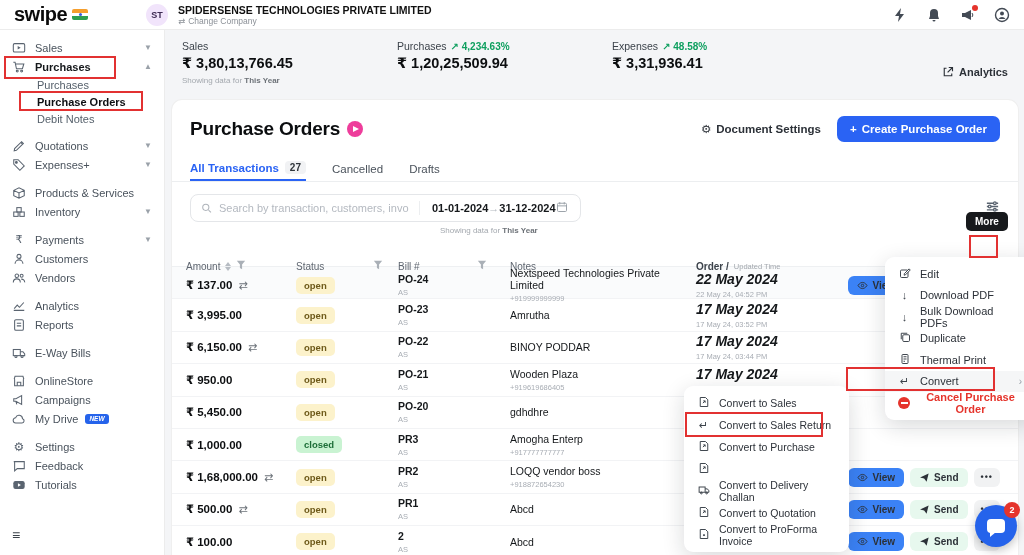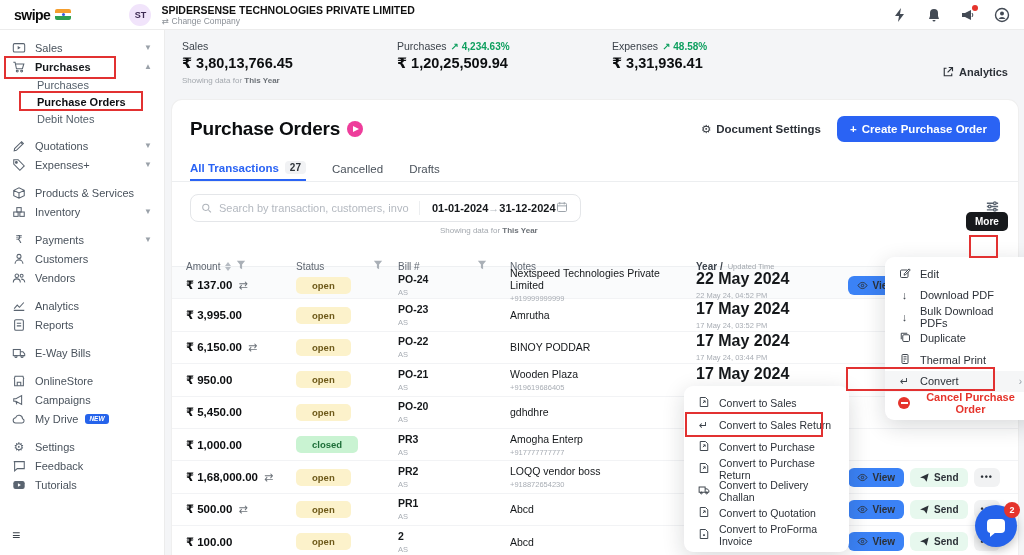--- a/index.html
+++ b/index.html
@@ -1,20 +1,20 @@
 <!DOCTYPE html>
 <html><head>
 <meta charset="utf-8">
 <style>
   * { margin:0; padding:0; box-sizing:border-box; }
   html,body { width:1024px; height:555px; overflow:hidden;
     font-family:"Liberation Sans","DejaVu Sans",sans-serif; background:#f4f5f7; color:#1f2428; }
   .topbar { position:absolute; left:0; top:0; width:1024px; height:30px; background:#fff;
     border-bottom:1px solid #ececec; display:flex; align-items:center; z-index:5; }
-  .logo { font-size:14px; font-weight:bold; letter-spacing:-0.5px; margin-left:14px; color:#0b0b0b; }
+  .logo { font-size:20px; font-weight:bold; letter-spacing:-0.5px; margin-left:14px; color:#0b0b0b; }
   .flag { width:16px; height:11px; margin-left:5px; display:inline-block; border-radius:2px; overflow:hidden; }
   .flag div { height:3.66px; }
   .flag .o{background:#f59e2d}.flag .w{background:#fff; position:relative;}
   .flag .w::after{content:""; position:absolute; left:50%; top:50%; width:3px; height:3px; margin:-1.5px; border-radius:50%; background:#3b5bdb;}
   .flag .g{background:#2e9e4f}
   .avatar-st { width:22px; height:22px; border-radius:50%; background:#f1e4fb; color:#3d2a52;
     font-size:9px; font-weight:bold; display:flex; align-items:center; justify-content:center; margin-left:58px; }
   .company { margin-left:10px; }
   .company-name { font-size:10.5px; font-weight:bold; color:#111; }
   .change-company { font-size:8.5px; color:#8b9097; display:flex; align-items:center; gap:3px; }
@@ -84,28 +84,28 @@
   .th { display:flex; align-items:center; gap:5px;margin-top:17px; }
   .sort-ico { display:inline-flex; flex-direction:column; gap:1px; }
   .sort-ico i { border-left:3px solid transparent; border-right:3px solid transparent; display:block; }
   .sort-ico .up { border-bottom:4px solid #b7bcc3; } .sort-ico .dn { border-top:4px solid #b7bcc3; }
   .funnel { color:#aab0b7; }
   .th-sub { font-size:7.5px; color:#a3a8ae; }
   .t-row { height:32.4px; border-bottom:1px solid #f2f3f5; font-size:11px; }
   .t-row.shaded { background:#fafbfc; }
   .amount { font-weight:bold; color:#0c0e10; font-size:11.5px; display:flex; align-items:center; gap:6px; }
   .swap { color:#6d737a; font-weight:normal; font-size:11px; }
-  .badge { display:inline-block; font-size:9.5px; font-weight:bold; border-radius:5px; padding:3px 16px; }
+  .badge { display:inline-block; font-size:9.5px; font-weight:bold; border-radius:5px; padding:3px 8px; }
   .badge.open { background:#fcf2cb; color:#6e5a1a; }
   .badge.closed { background:#c9f3d2; color:#1d6e38; }
   .bill b { display:block; font-size:10.5px; color:#15181b; font-weight:bold; }
   .bill span { font-size:7.5px; color:#a8adb4; }
   .vendor b { display:block; font-size:10.5px; color:#15181b; font-weight:normal; }
   .vendor span { font-size:7.5px; color:#a8adb4; }
-  .datec b { display:block; font-size:16px; color:#15181b; font-weight:bold; }
+  .datec b { display:block; font-size:14px; color:#15181b; font-weight:bold;font-style:italic; }
   .datec span { font-size:7.5px; color:#a8adb4; }
   .actions { display:flex; justify-content:flex-end; gap:6px; }
   .act-btn { display:flex; align-items:center; gap:4px; font-size:10px; font-weight:bold; color:#2c3138;
     border:none; border-radius:6px; padding:4px 9px; cursor:pointer; }
   .act-view { background:#3b82f6; } .act-send { background:#e7f8ee; }
   .act-more { background:#f1f2f3; letter-spacing:1px; font-size:9px; padding:4px 7px; }
 
   .tooltip-more { position:absolute; left:966px; top:212px; background:#17191c; color:#fff; font-size:10px;
     font-weight:bold; border-radius:5px; padding:4px 9px; z-index:20; }
   .dropdown { position:absolute; left:845px; top:257px; width:150px; background:#fff; border-radius:9px;
@@ -425,21 +425,21 @@
         <div class="th">
             <span>Bill #</span>
           <span class="funnel" style="margin-left:52px;"><svg width="10" height="10" viewBox="0 0 12 12">
                 <path d="M1 1h10L7.3 5.5V11L4.7 9.5v-4z" fill="currentColor"></path>
               </svg></span>
         </div>
         <div class="th">
             <span>Notes</span>
           </div>
         <div class="th">
-            <span style="font-weight:bold;color:#3c434b;">Year / </span>
+            <span style="font-weight:bold;color:#3c434b;">Order / </span>
             <span class="th-sub">Updated Time</span>
           </div>
         <div></div>
       </div>
 
       <div class="t-row shaded">
         <div class="amount">
             <span>₹ 137.00</span>
             <span class="swap">⇄</span>
           </div>
@@ -665,21 +665,20 @@
           <path d="M3 2h7l3 3v9H3z"></path>
           <path d="m6.5 9.5 3-3M9.5 9V6.5H7"></path>
         </svg></span>
     <span>Convert to Purchase</span>
   </div>
   <div class="menu-item">
     <span class="m-ico"><svg viewBox="0 0 16 16" fill="none" stroke="currentColor" stroke-width="1.3">
           <path d="M3 2h7l3 3v9H3z"></path>
           <path d="m6.5 9.5 3-3M9.5 9V6.5H7"></path>
         </svg></span>
-    <span>Convert to Purchase Return</span>
   </div>
   <div class="menu-item">
     <span class="m-ico"><svg viewBox="0 0 16 16" fill="none" stroke="currentColor" stroke-width="1.3">
           <rect x="1.5" y="4" width="8" height="7"></rect>
           <path d="M9.5 6.5h3l2 2.5v2h-5"></path>
           <circle cx="4.5" cy="12" r="1.2"></circle>
           <circle cx="11.5" cy="12" r="1.2"></circle>
         </svg></span>
     <span>Convert to Delivery Challan</span>
   </div>

